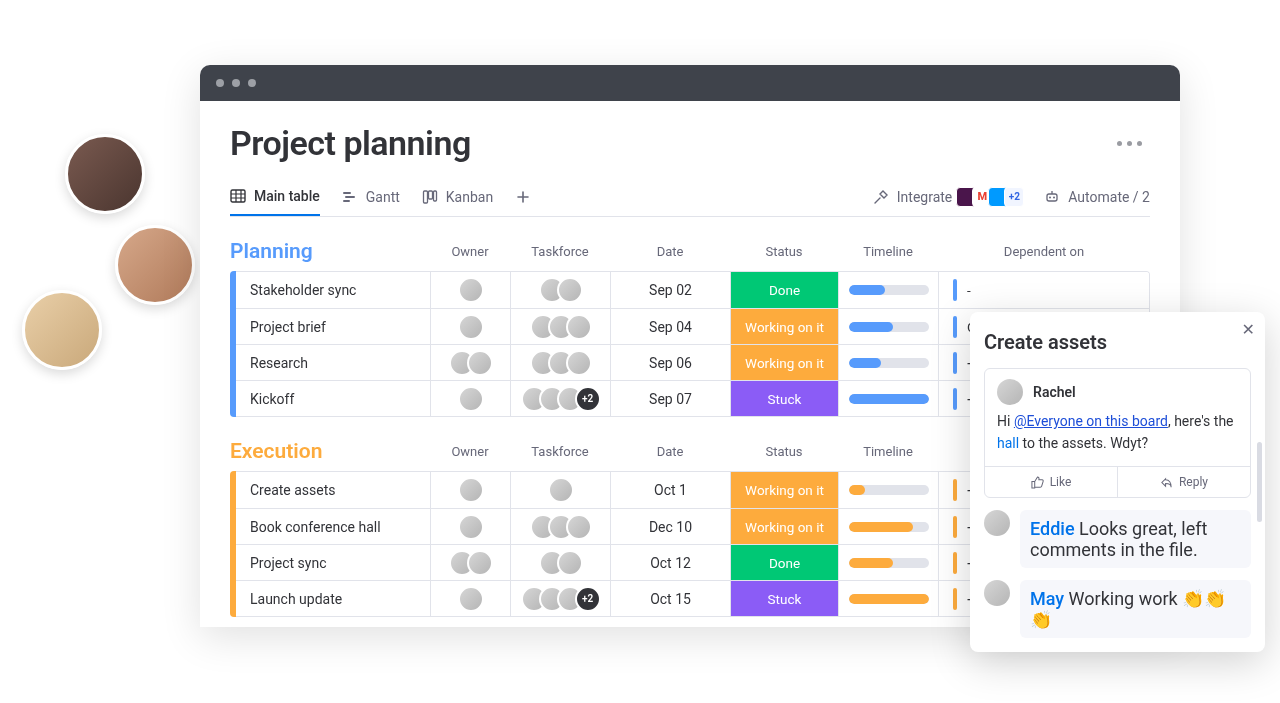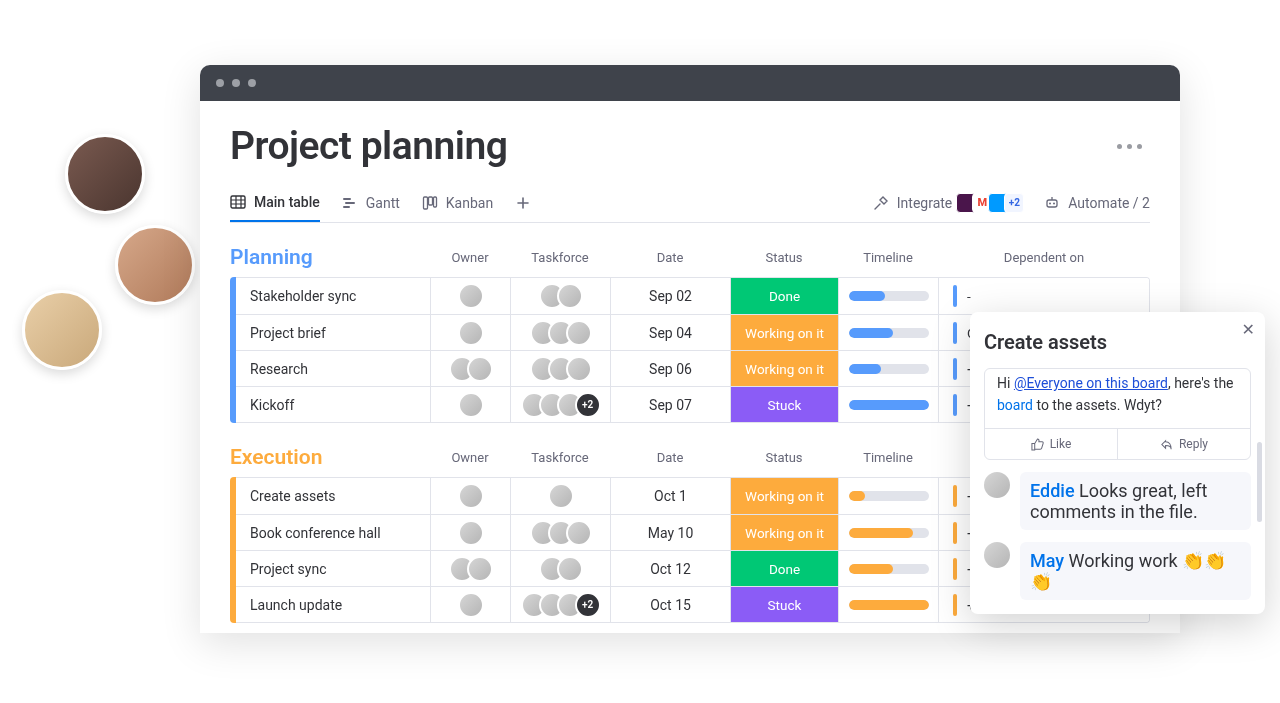--- a/index.html
+++ b/index.html
@@ -42,21 +42,21 @@
     display: flex;
     align-items: center;
     padding-left: 16px;
     gap: 8px;
   }
   .titlebar .dot { width: 8px; height: 8px; border-radius: 50%; background: #9da0a6; }
 
   .content { padding: 22px 30px 10px 30px; }
 
   .page-title {
-    font-size: 39px;
+    font-size: 34px;
     font-weight: 600;
     letter-spacing: -0.5px;
     margin-bottom: 14px;
     display:flex;
     align-items:center;
     justify-content:space-between;
   }
   .more-dots { display:flex; gap:5px; color:#9a9ca2; padding:8px; border-radius:4px; cursor:pointer;}
   .more-dots span{width:5px;height:5px;background:#9a9ca2;border-radius:50%;}
 
@@ -421,21 +421,21 @@
                     <div class="av"></div>
                   </div>
                 </div>
                 <div class="cell">
                   <div class="avgrp">
                     <div class="av"></div>
                     <div class="av"></div>
                     <div class="av"></div>
                   </div>
                 </div>
-                <div class="cell">May 10</div>
+                <div class="cell">Dec 10</div>
                 <div class="cell" style="padding:0">
                   <div class="status working">Working on it</div>
                 </div>
                 <div class="cell">
                   <div class="tl">
                     <div class="fill orange" style="width:80%"></div>
                   </div>
                 </div>
                 <div class="cell dep"><div class="dep-bar orange"></div>+Add</div>
               </div>
@@ -497,22 +497,26 @@
 
   </div>
 </div>
 
 <div class="panel">
   <div class="close">✕</div>
   <h3>Create assets</h3>
   <div class="scrollbar"></div>
 
   <div class="update-card">
+    <div class="update-head">
+      <div class="sm-av"></div>
+      <span class="name">Rachel</span>
+    </div>
     <div class="update-body">
-      <span>Hi </span><span class="mention">@Everyone on this board</span><span>, here's the </span><span class="link">board</span><span> to the assets. Wdyt?</span>
+      <span>Hi </span><span class="mention">@Everyone on this board</span><span>, here's the </span><span class="link">hall</span><span> to the assets. Wdyt?</span>
     </div>
     <div class="actions">
       <div class="act">
         <svg viewBox="0 0 14 14" width="13" height="13">
             <path d="M4 13V6l3-5c1 0 2 1 1.5 3H12c1 0 1.3 1 1 2l-1.5 5c-.2.7-.8 1-1.5 1H4zM1 6h3v7H1z" fill="none" stroke="#676879" stroke-width="1.1"></path>
           </svg>
         <span>Like</span>
       </div>
       <div class="act">
         <svg viewBox="0 0 14 14" width="13" height="13">

